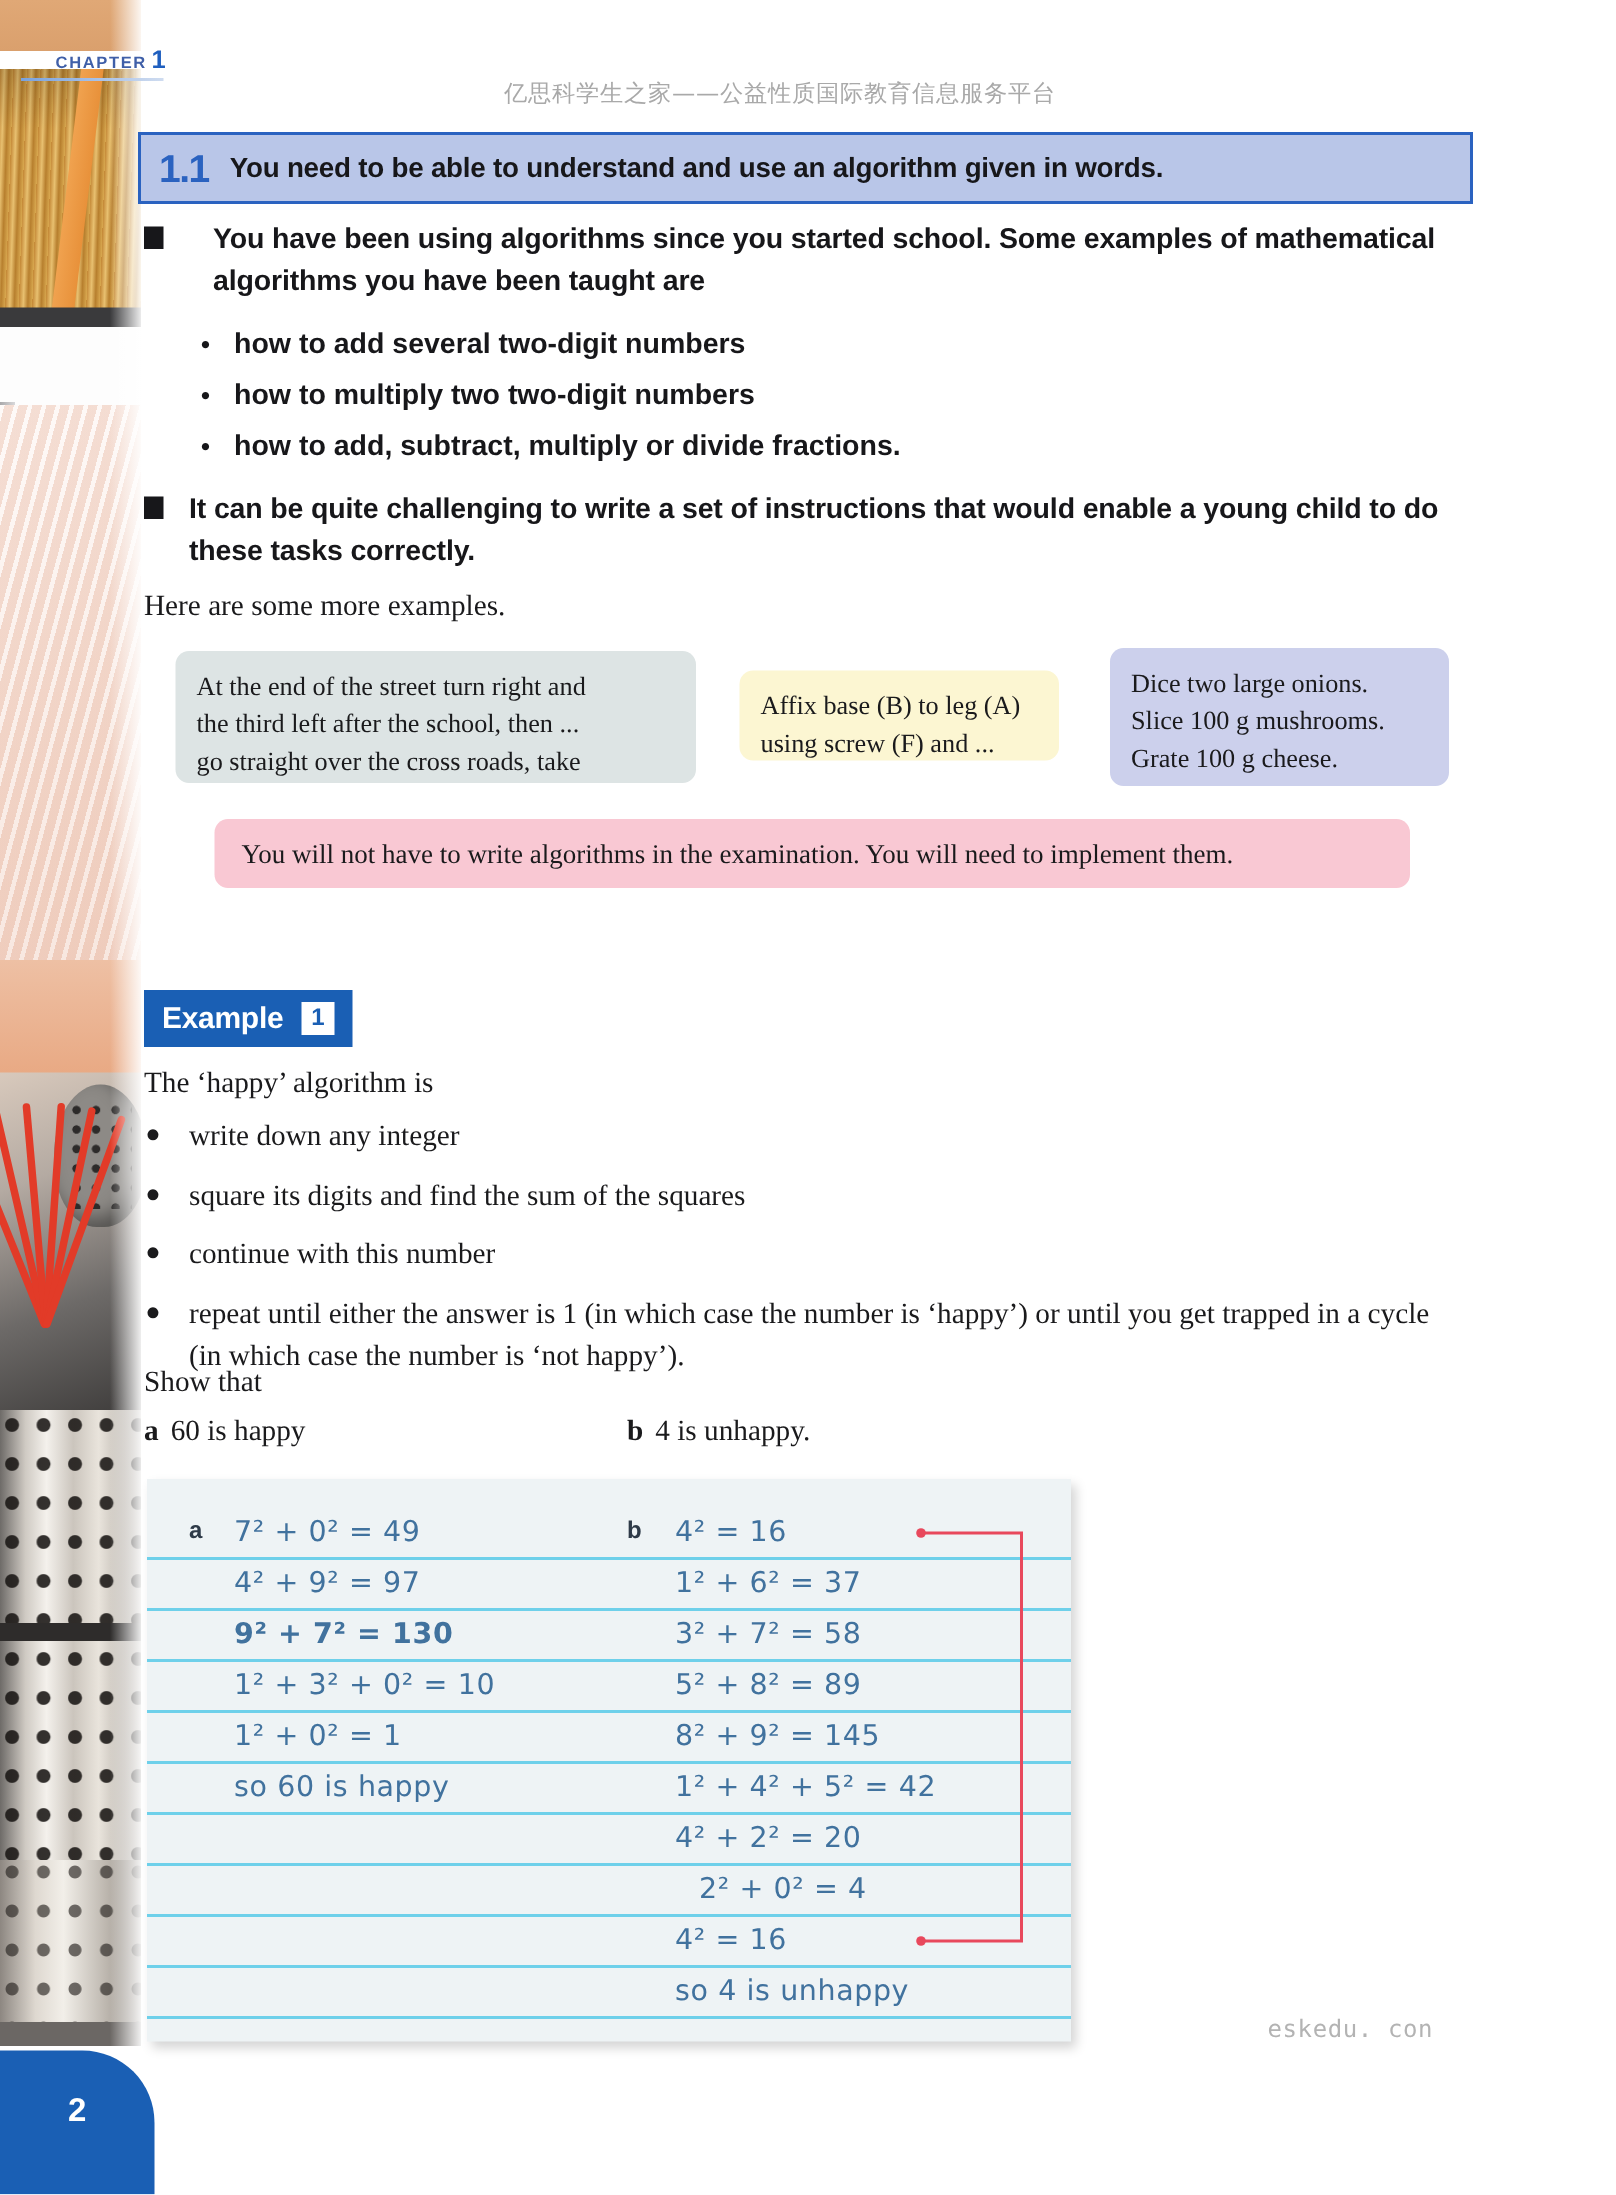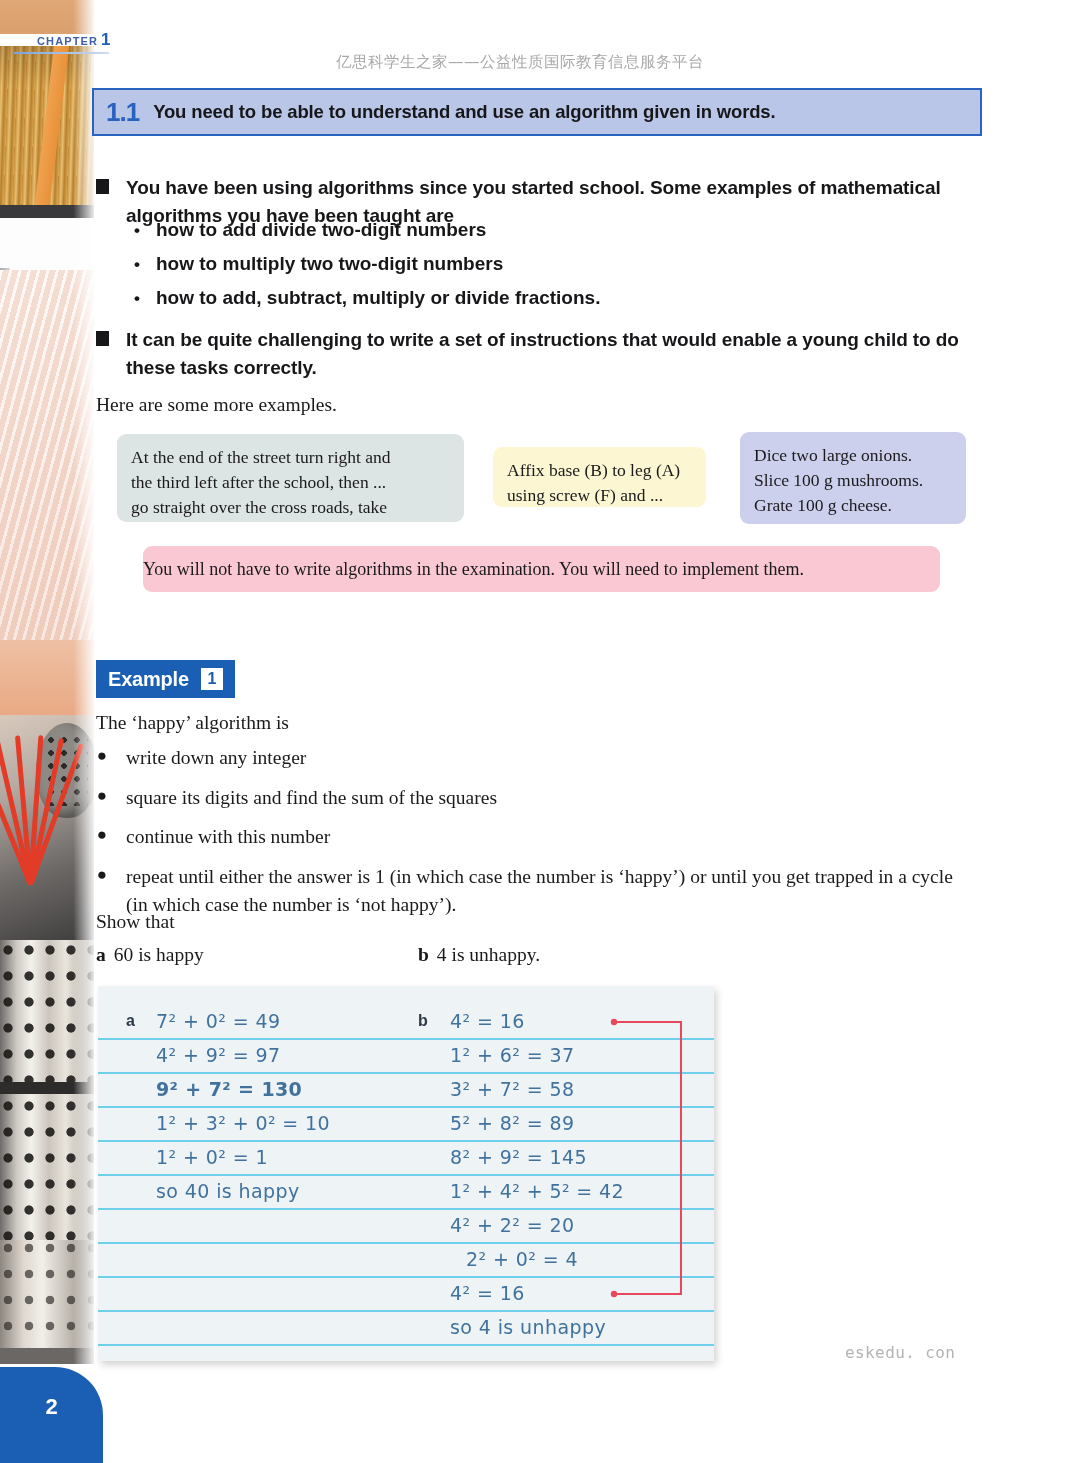--- a/index.html
+++ b/index.html
@@ -251,20 +251,21 @@
   .pink-note {
     position: absolute;
     border-radius: 9px;
     background: #f9c8d3;
     font-family: "Liberation Serif", serif;
     font-size: 18px;
     color: #1a1a1c;
     box-sizing: border-box;
     display: flex;
     align-items: center;
+    padding-left: 18px;
   }
 
   
   .example-tag {
     position: absolute;
     left: 96px; top: 660px;
     height: 38px;
     background: #1a5fb4;
     display: flex;
     align-items: center;
@@ -396,29 +397,29 @@
   </div>
   <div class="chapter-rule"></div>
 
   <div class="cn-banner">亿思科学生之家——公益性质国际教育信息服务平台</div>
 
   <div class="objective">
     <span class="obj-num">1.1</span>
     <span class="obj-text">You need to be able to understand and use an algorithm given in words.</span>
   </div>
 
-  <div class="sq-item" style="left:96px; top:174px; width:880px;">
+  <div class="sq-item" style="left:96px; top:146px; width:880px;gap:16px;">
     <span class="sq-mark"></span>
     <span class="sq-text">You have been using algorithms since you started school. Some examples of mathematical algorithms you have been taught are</span>
   </div>
 
   <div class="dot-list" style="left:130px; top:219px; width:840px;">
     <div class="dot-row">
       <span class="dot-mark">•</span>
-      <span>how to add divide two-digit numbers</span>
+      <span>how to add several two-digit numbers</span>
     </div>
     <div class="dot-row">
       <span class="dot-mark">•</span>
       <span>how to multiply two two-digit numbers</span>
     </div>
     <div class="dot-row">
       <span class="dot-mark">•</span>
       <span>how to add, subtract, multiply or divide fractions.</span>
     </div>
   </div>
@@ -507,21 +508,21 @@
     <div class="sol-rows">
 
       <span class="sol-ab" style="left:28px; top:26px;">a</span>
       <span class="sol-ab" style="left:320px; top:26px;">b</span>
 
       <span class="sol-cell" style="left:58px; top:24px;">7² + 0² = 49</span>
       <span class="sol-cell" style="left:58px; top:58px;">4² + 9² = 97</span>
       <span class="sol-cell" style="left:58px; top:92px;font-weight:bold;">9² + 7² = 130</span>
       <span class="sol-cell" style="left:58px; top:126px;">1² + 3² + 0² = 10</span>
       <span class="sol-cell" style="left:58px; top:160px;">1² + 0² = 1</span>
-      <span class="sol-cell" style="left:58px; top:194px;">so 40 is happy</span>
+      <span class="sol-cell" style="left:58px; top:194px;">so 60 is happy</span>
 
       <span class="sol-cell" style="left:352px; top:24px;">4² = 16</span>
       <span class="sol-cell" style="left:352px; top:58px;">1² + 6² = 37</span>
       <span class="sol-cell" style="left:352px; top:92px;">3² + 7² = 58</span>
       <span class="sol-cell" style="left:352px; top:126px;">5² + 8² = 89</span>
       <span class="sol-cell" style="left:352px; top:160px;">8² + 9² = 145</span>
       <span class="sol-cell" style="left:352px; top:194px;">1² + 4² + 5² = 42</span>
       <span class="sol-cell" style="left:352px; top:228px;">4² + 2² = 20</span>
       <span class="sol-cell" style="left:368px; top:262px;">2² + 0² = 4</span>
       <span class="sol-cell" style="left:352px; top:296px;">4² = 16</span>

